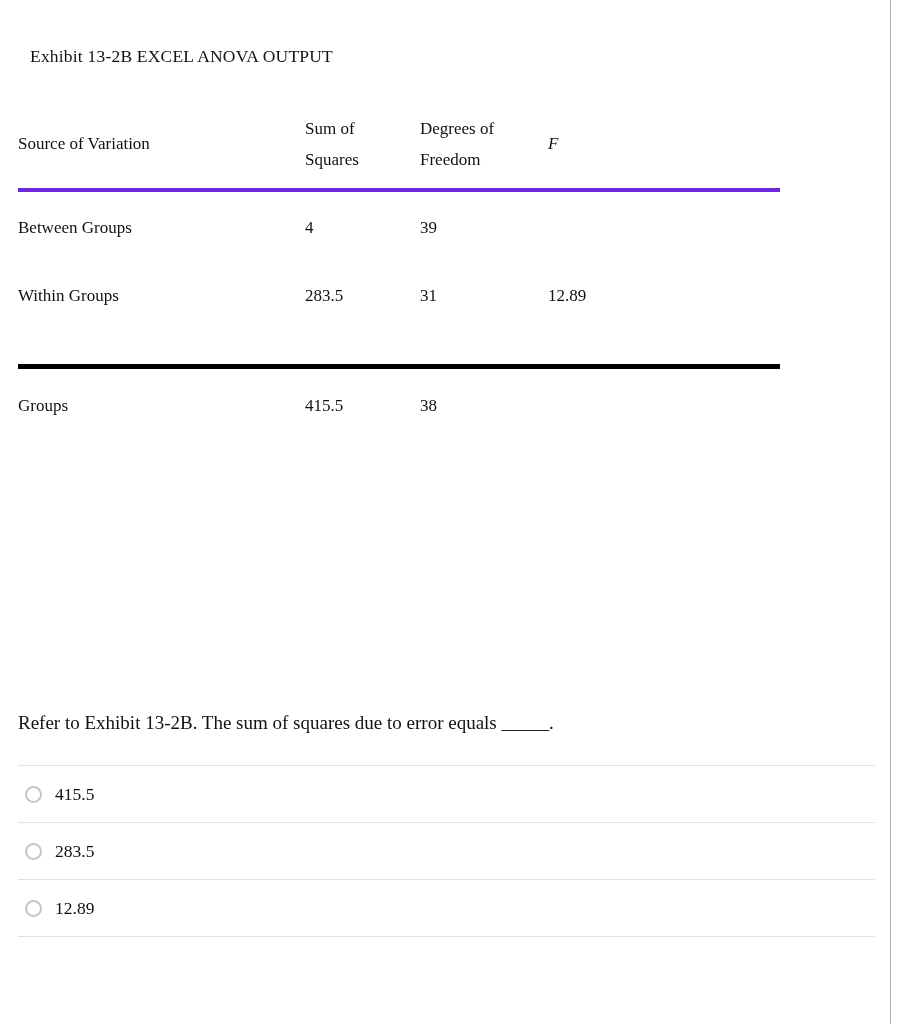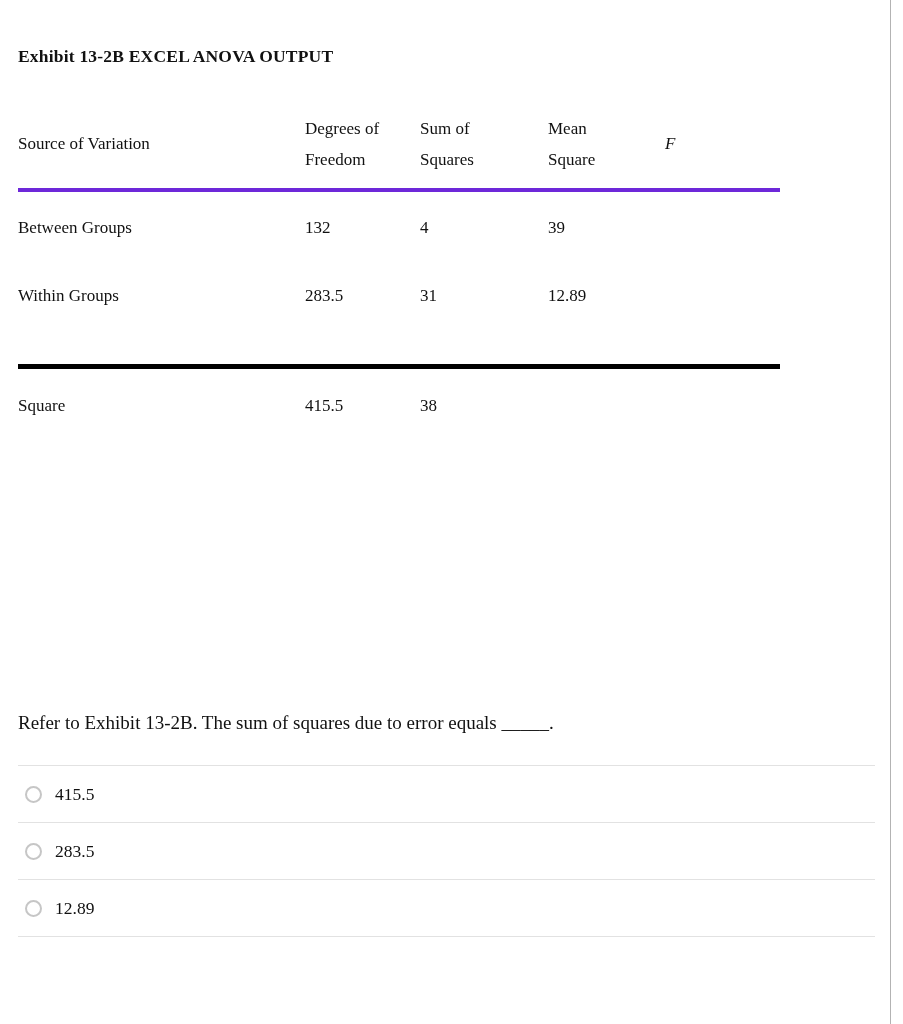--- a/index.html
+++ b/index.html
@@ -15,24 +15,24 @@
   .page-border-right {
     position: absolute;
     top: 0;
     bottom: 0;
     left: 890px;
     width: 1px;
     background: #b3b3b3;
   }
   .exhibit-title {
     position: absolute;
-    left: 18px;
+    left: 30px;
     top: 46px;
     font-size: 17.5px;
-    font-weight: bold;
+    font-weight: normal;
     letter-spacing: 0.2px;
   }
   .anova-table {
     position: absolute;
     left: 18px;
     top: 100px;
     width: 762px;
     font-size: 17px;
   }
   .t-grid {
@@ -123,49 +123,46 @@
 </head>
 <body>
 
 <div class="page-border-right"></div>
 
 <div class="exhibit-title">Exhibit 13-2B EXCEL ANOVA OUTPUT</div>
 
 <div class="anova-table">
   <div class="t-grid t-header">
     <div class="cell">Source of Variation</div>
+    <div class="cell">Sum of
+Squares</div>
     <div class="cell">Degrees of
 Freedom</div>
-    <div class="cell">Sum of
-Squares</div>
-    <div class="cell">Mean
-Square</div>
     <div class="cell f-col">F</div>
   </div>
 
   <div class="t-grid t-row row-between">
     <div class="cell">Between Groups</div>
-    <div class="cell">132</div>
     <div class="cell">4</div>
     <div class="cell">39</div>
     <div class="cell"></div>
   </div>
 
   <div class="t-grid t-row">
     <div class="cell">Within Groups</div>
     <div class="cell">283.5</div>
     <div class="cell">31</div>
     <div class="cell">12.89</div>
     <div class="cell"></div>
   </div>
 
   <div class="rule-heavy"></div>
 
   <div class="t-grid t-row row-total">
-    <div class="cell">Square</div>
+    <div class="cell">Groups</div>
     <div class="cell">415.5</div>
     <div class="cell">38</div>
     <div class="cell"></div>
     <div class="cell"></div>
   </div>
 </div>
 
 <div class="question-text">Refer to Exhibit 13-2B. The sum of squares due to error equals _____.</div>
 
 <div class="options-list">

